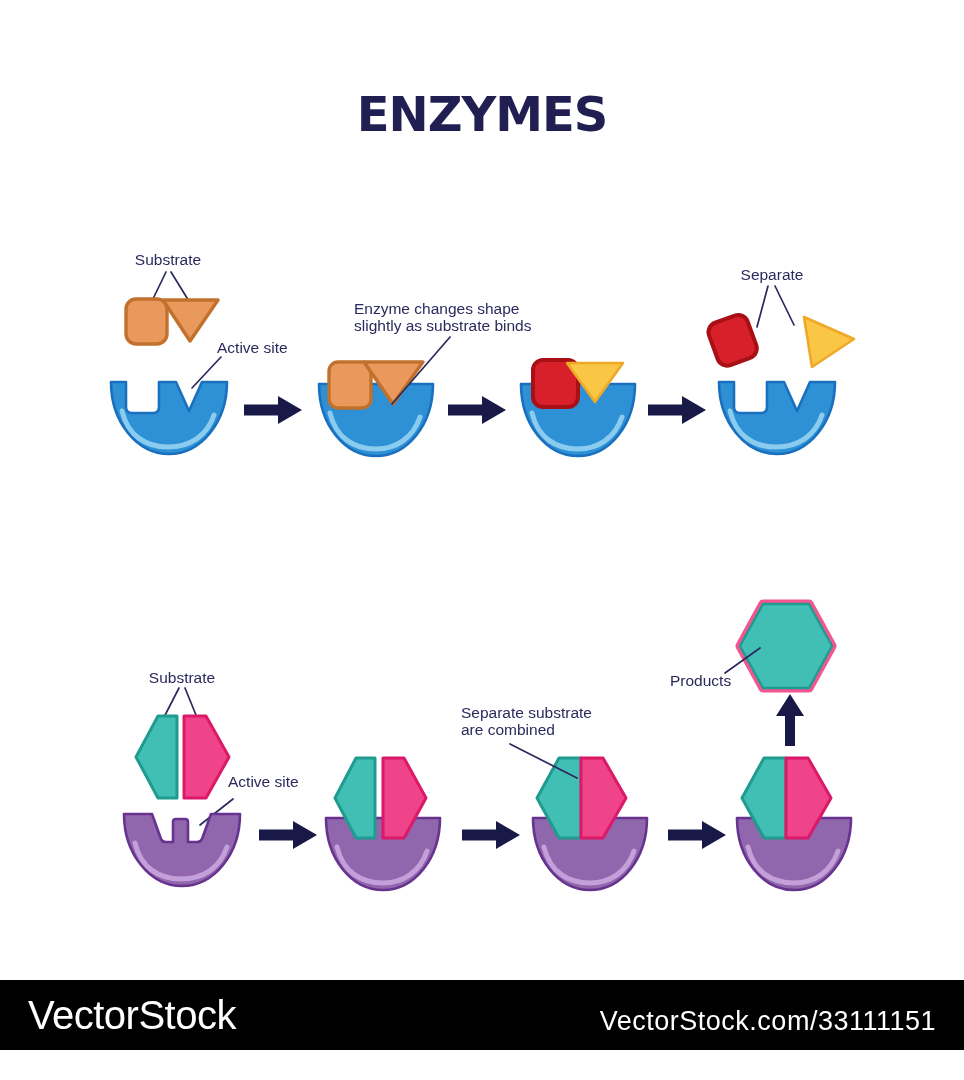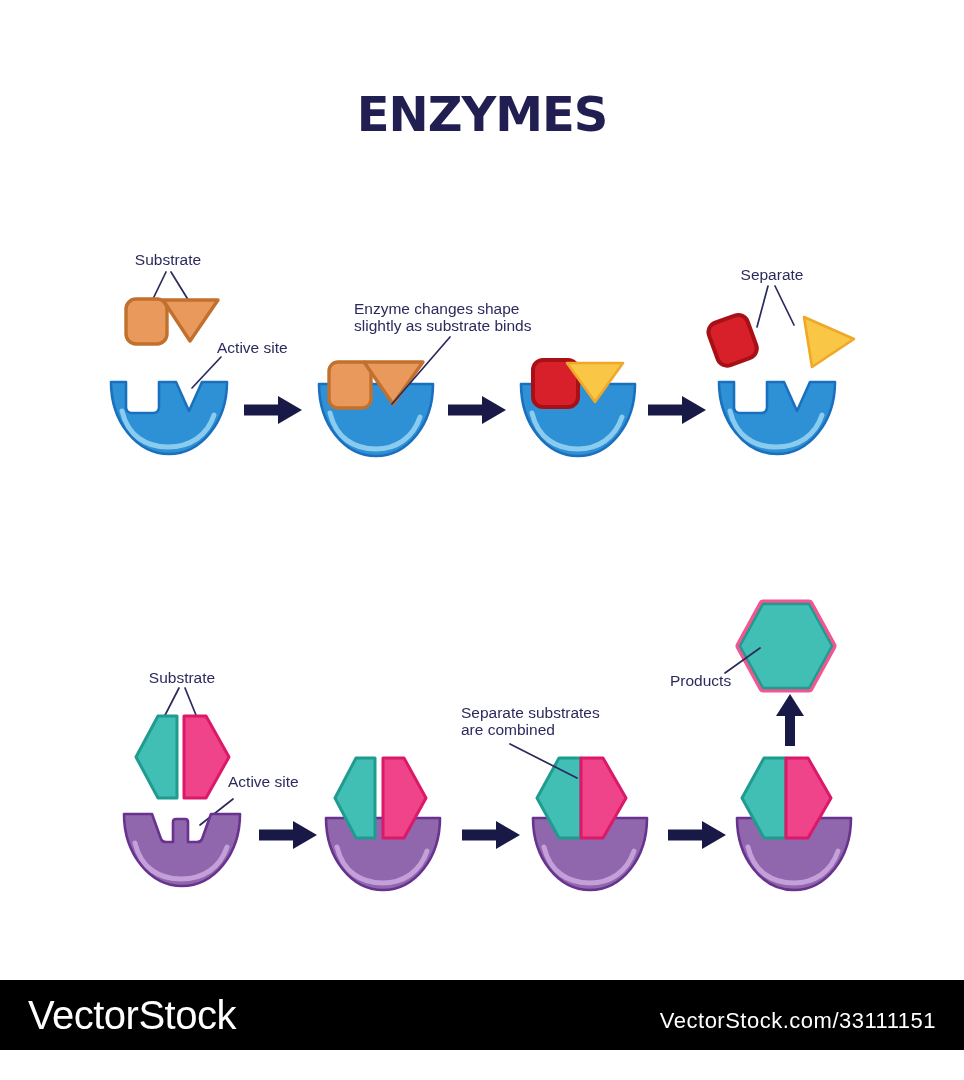--- a/index.html
+++ b/index.html
@@ -34,38 +34,38 @@
   .hex-core{fill:var(--substrate-teal-fill,#41bfb4);stroke:var(--substrate-teal-stroke,#1f9b90);stroke-width:2.4;stroke-linejoin:round;}
   .arrow{fill:var(--arrow,#191947);stroke:none;}
   .pointer{fill:none;stroke:var(--label-text,#2b2a5e);stroke-width:1.7;stroke-linecap:round;}
 
   .footer{
     position:absolute;left:0;top:980px;width:964px;height:70px;
     background:var(--footer-bg,#000);display:flex;align-items:center;justify-content:space-between;
     box-sizing:border-box;padding:0 28px;
   }
   .footer .brand{color:var(--footer-text,#fff);font-size:40px;font-weight:500;letter-spacing:-.5px;}
-  .footer .credit{color:var(--footer-text,#fff);font-size:22px;font-weight:400;letter-spacing:.5px;margin-top:12px;}
+  .footer .credit{color:var(--footer-text,#fff);font-size:27px;font-weight:400;letter-spacing:.5px;margin-top:12px;}
 </style>
 </head>
 <body>
 
 <div class="canvas">
 
   <div class="title">ENZYMES</div>
 
   <div class="label centered" style="left:168px;top:252px;">Substrate</div>
   <div class="label" style="left:217px;top:340px;">Active site</div>
   <div class="label" style="left:354px;top:301px;">Enzyme changes shape
 slightly as substrate binds</div>
   <div class="label centered" style="left:772px;top:267px;">Separate</div>
 
   <div class="label centered" style="left:182px;top:670px;">Substrate</div>
   <div class="label" style="left:228px;top:774px;">Active site</div>
-  <div class="label" style="left:461px;top:705px;">Separate substrates
+  <div class="label" style="left:461px;top:705px;">Separate substrate
 are combined</div>
   <div class="label" style="left:670px;top:673px;">Products</div>
 
   <svg id="row1-svg" class="diagram-svg" viewBox="0 0 964 240">
 
     <path class="pointer" d="M166,32 L151,63"></path>
     <path class="pointer" d="M171,32 L192,66"></path>
     <path class="pointer" d="M221,117 L192,148"></path>
     <rect class="substrate-orange" x="126" y="59" width="41" height="45" rx="10"></rect>
     <path class="substrate-orange" d="M163,60 L218,60 L190,101 Z"></path>

